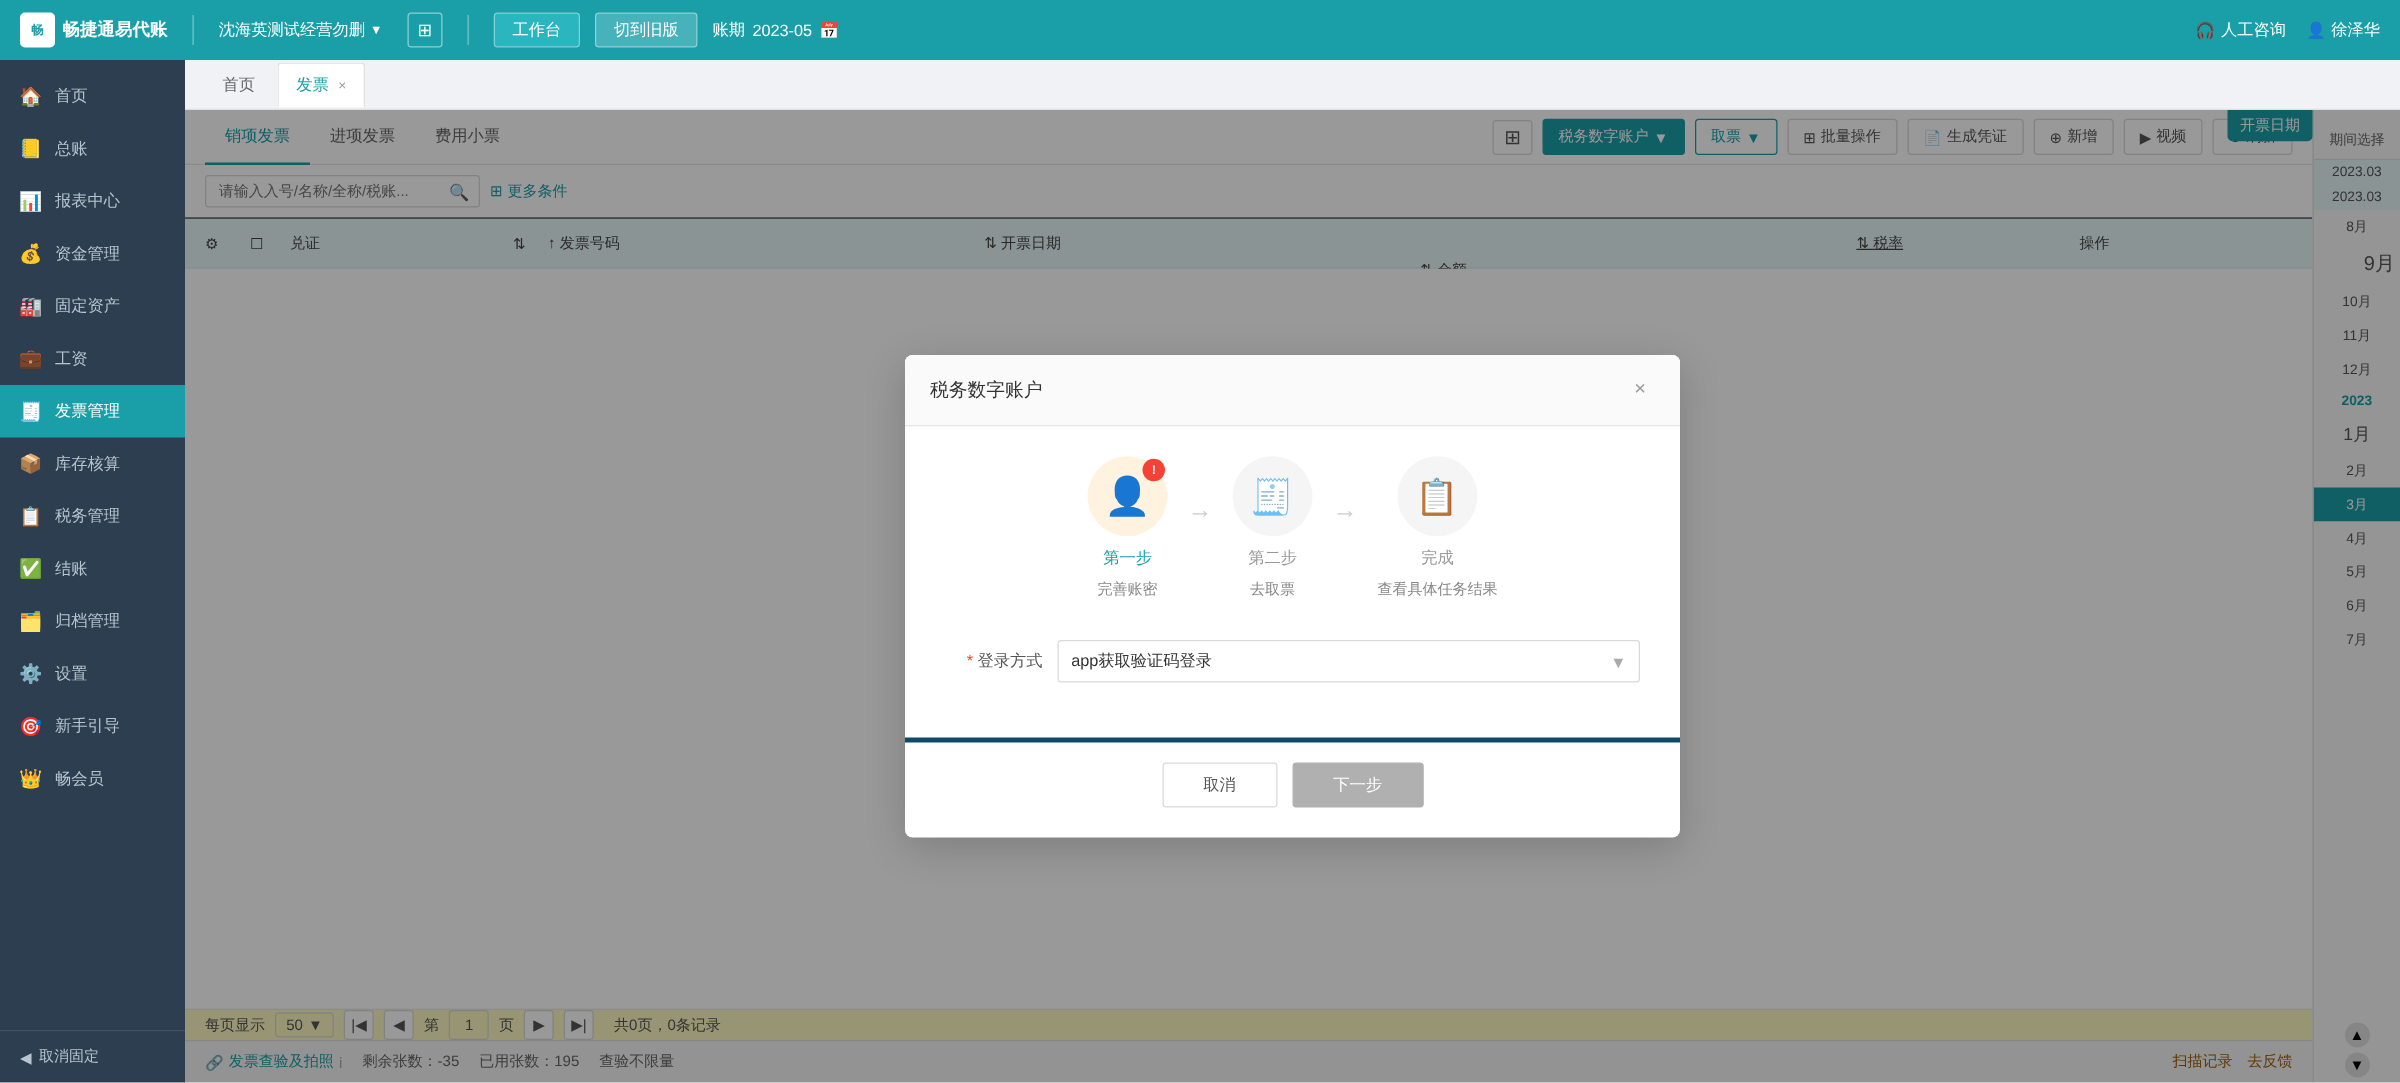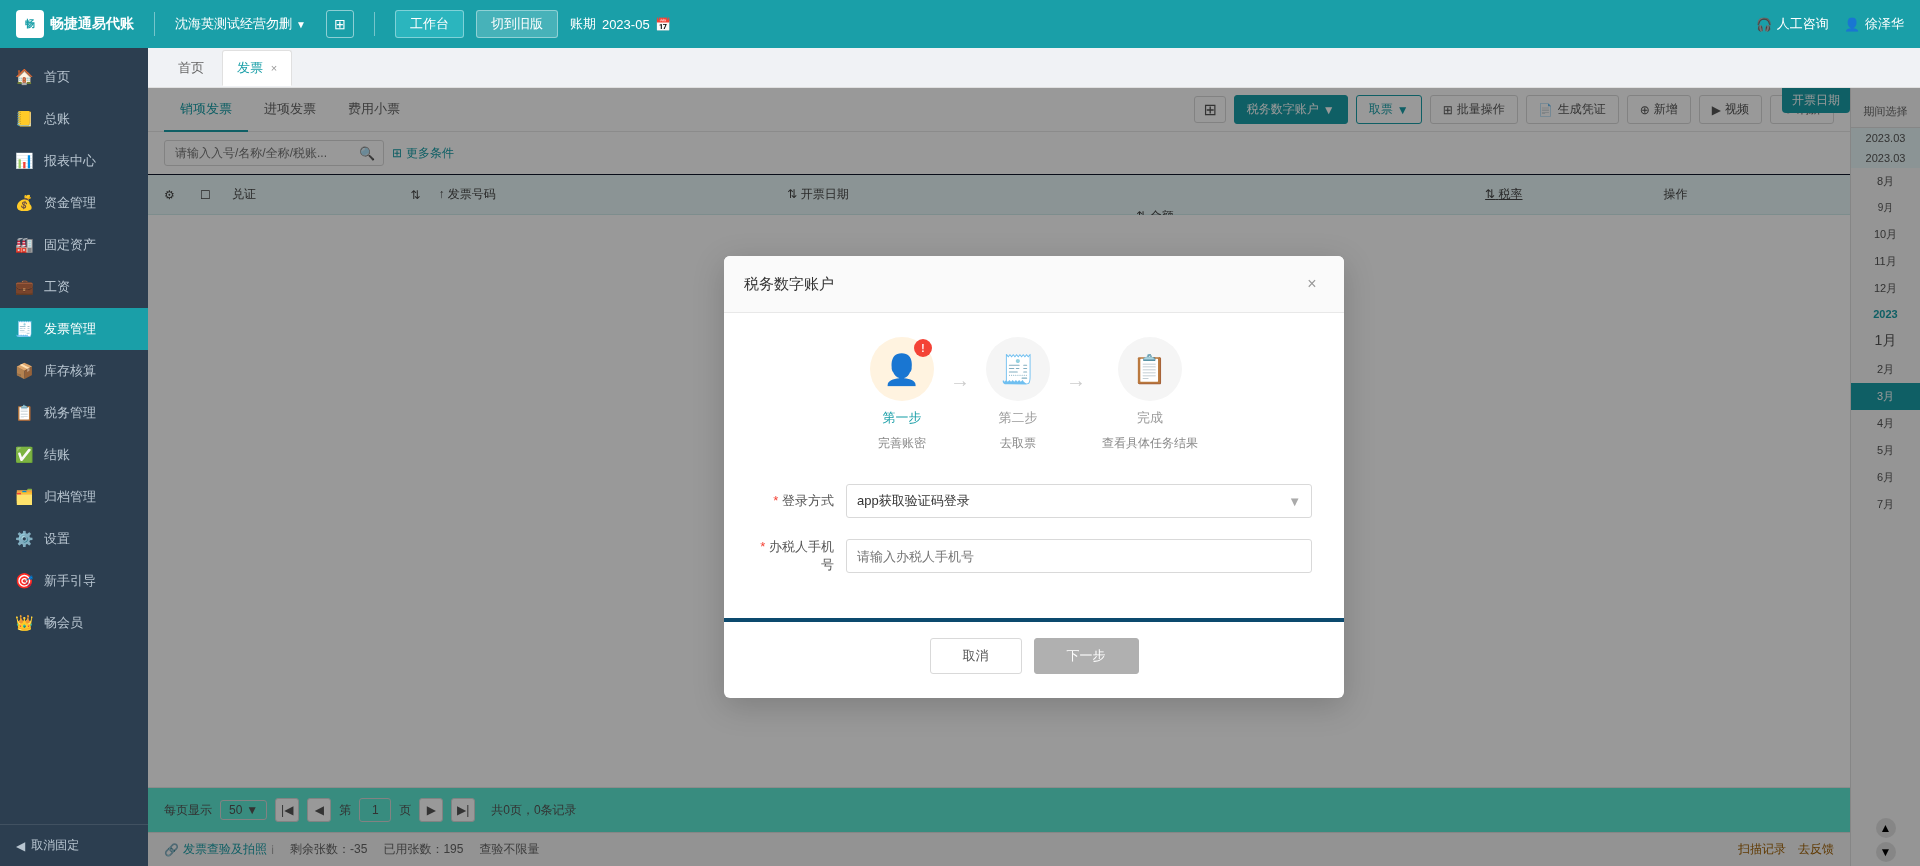--- a/index.html
+++ b/index.html
@@ -210,22 +210,22 @@
       display: flex;
       flex-direction: column;
       align-items: center;
       padding-top: 8px;
     }
 
     
     .pagination {
       display: flex;
       align-items: center;
-      padding: 10px 16px;
-      background: #5eead4;
+      padding: 0 16px;
+      background: #fef9c3;
       border-top: 1px solid #e8e8e8;
       gap: 8px;
       font-size: 12px;
       color: #555;
     }
     .page-btn {
       width: 24px; height: 24px;
       border: 1px solid #d9d9d9;
       border-radius: 3px;
       display: flex; align-items: center; justify-content: center;
@@ -630,21 +630,21 @@
           <div style="padding:8px 4px; text-align:center; font-size:11px; color:#666; cursor:pointer; border-bottom:1px solid #e0e0e0; width:100%;">
             <span>期间选择</span>
           </div>
           <div style="padding:4px; font-size:11px; color:#555; text-align:center; background:#e8f7f8; width:100%;">
             <span>2023.03</span>
           </div>
           <div style="padding:4px; font-size:11px; color:#555; text-align:center; background:#e8f7f8; width:100%;">
             <span>2023.03</span>
           </div>
           <div style="padding:6px 4px; font-size:11px; color:#555; text-align:center; width:100%; cursor:pointer;">8月</div>
-          <div style="padding:6px 4px; font-size:10px; color:#555; text-align:center; width:100%; cursor:pointer;">9月</div>
+          <div style="padding:6px 4px; font-size:16px; color:#555; text-align:right; width:100%; cursor:pointer;">9月</div>
           <div style="padding:6px 4px; font-size:11px; color:#555; text-align:center; width:100%; cursor:pointer;">10月</div>
           <div style="padding:6px 4px; font-size:11px; color:#555; text-align:center; width:100%; cursor:pointer;">11月</div>
           <div style="padding:6px 4px; font-size:11px; color:#555; text-align:center; width:100%; cursor:pointer;">12月</div>
           <div style="padding:6px 4px; font-size:11px; color:#1a9fa8; font-weight:bold; text-align:center; width:100%;">2023</div>
           <div style="padding:6px 4px; font-size:14px; color:#555; text-align:center; width:100%; cursor:pointer;">1月</div>
           <div style="padding:6px 4px; font-size:11px; color:#555; text-align:center; width:100%; cursor:pointer;">2月</div>
           <div style="padding:6px 4px; font-size:11px; color:white; background:#1a9fa8; text-align:center; width:100%; cursor:pointer;">3月</div>
           <div style="padding:6px 4px; font-size:11px; color:#555; text-align:center; width:100%; cursor:pointer;">4月</div>
           <div style="padding:6px 4px; font-size:11px; color:#555; text-align:center; width:100%; cursor:pointer;">5月</div>
           <div style="padding:6px 4px; font-size:11px; color:#555; text-align:center; width:100%; cursor:pointer;">6月</div>
@@ -709,26 +709,20 @@
 
               <div class="form-field">
                 <span class="form-label required">登录方式</span>
                 <div class="form-control form-select">
                   <span>app获取验证码登录</span>
                   <span style="color:#aaa;">▼</span>
                 </div>
               </div>
 
 
-              <div class="form-field">
-                <span class="form-label required">办税人手机号</span>
-                <div class="form-control">
-                  <input type="text" style="border: none; outline: none; flex: 1 1 0%; font-size: 13px; background: transparent;" placeholder="请输入办税人手机号">
-                </div>
-              </div>
             </div>
           </div>
 
           <div class="modal-footer">
             <button class="modal-btn">取消</button>
             <button class="modal-btn primary">下一步</button>
           </div>
         </div>
       </div>
     </div>

